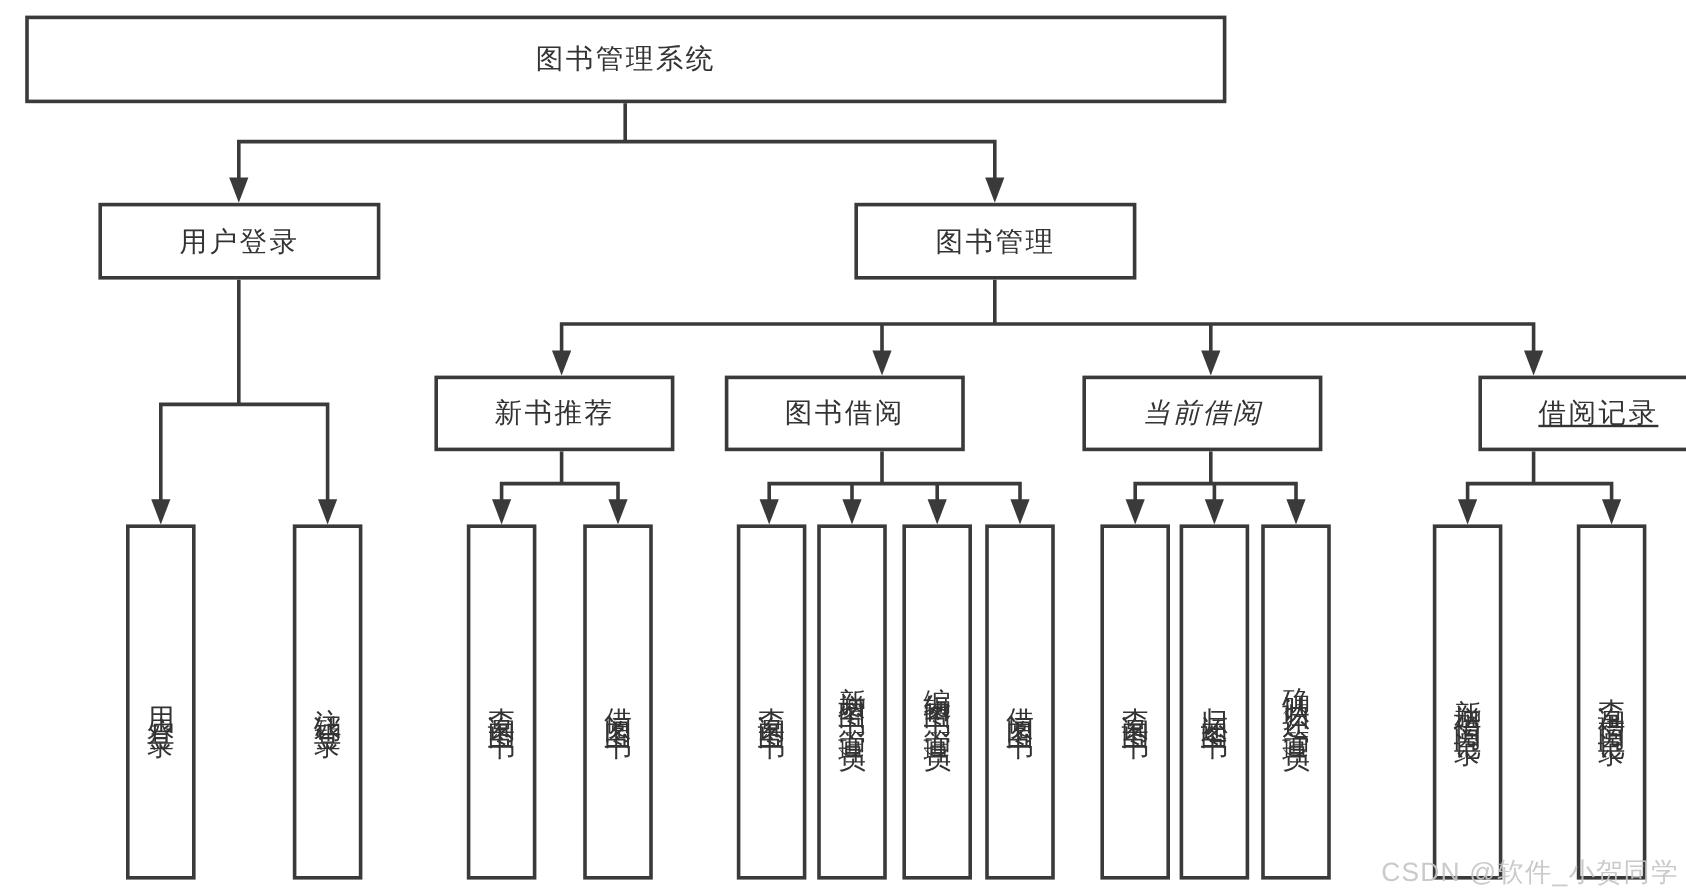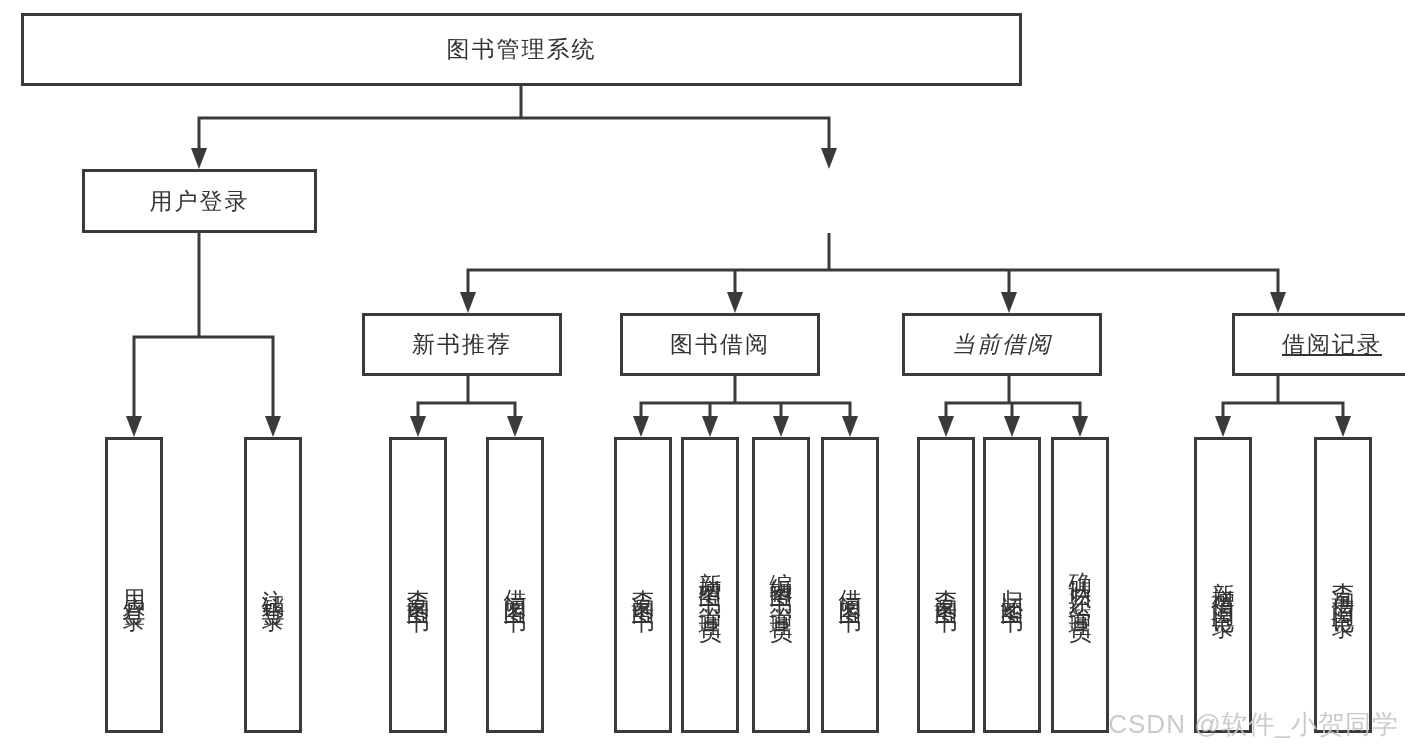--- a/index.html
+++ b/index.html
@@ -18,21 +18,21 @@
   .root{left:21px;top:13px;width:1001px;height:73px;}
   .lvl2{top:169px;width:235px;height:64px;}
   .lvl3{top:313px;width:200px;height:63px;}
   .leaf{top:437px;width:58px;height:296px;}
   .vtext{
     writing-mode:vertical-rl;text-orientation:mixed;
     letter-spacing:7px;line-height:1;font-size:23px;white-space:nowrap;
   }
   .watermark{
     position:absolute;right:6px;bottom:5px;
-    font-size:26px;letter-spacing:1px;color:rgba(197,197,197,0.92);
+    font-size:22px;letter-spacing:1px;color:rgba(197,197,197,0.92);
     z-index:10;white-space:nowrap;
   }
 </style>
 </head>
 <body>
 
 <div id="stage">
 
   <svg id="wires" width="1405" height="747" viewBox="0 0 1405 747">
     <g stroke="#3a3a3a" stroke-width="3" fill="none">
@@ -67,25 +67,28 @@
     </g>
   </svg>
 
   <div class="box root">
     <span>图书管理系统</span>
   </div>
 
   <div class="box lvl2" style="left:82px;">
     <span>用户登录</span>
   </div>
+  <div class="box lvl2" style="left:712px;">
+    <span>图书管理</span>
+  </div>
 
   <div class="box lvl3" style="left:362px;">
     <span>新书推荐</span>
   </div>
-  <div class="box lvl3" style="left:620px;">
+  <div class="box lvl3" style="left:604px;">
     <span>图书借阅</span>
   </div>
   <div class="box lvl3" style="left:902px;font-style:italic;">
     <span>当前借阅</span>
   </div>
   <div class="box lvl3" style="left:1232px;text-decoration:underline;">
     <span>借阅记录</span>
   </div>
 
   <div class="box leaf" style="left:105px;">

